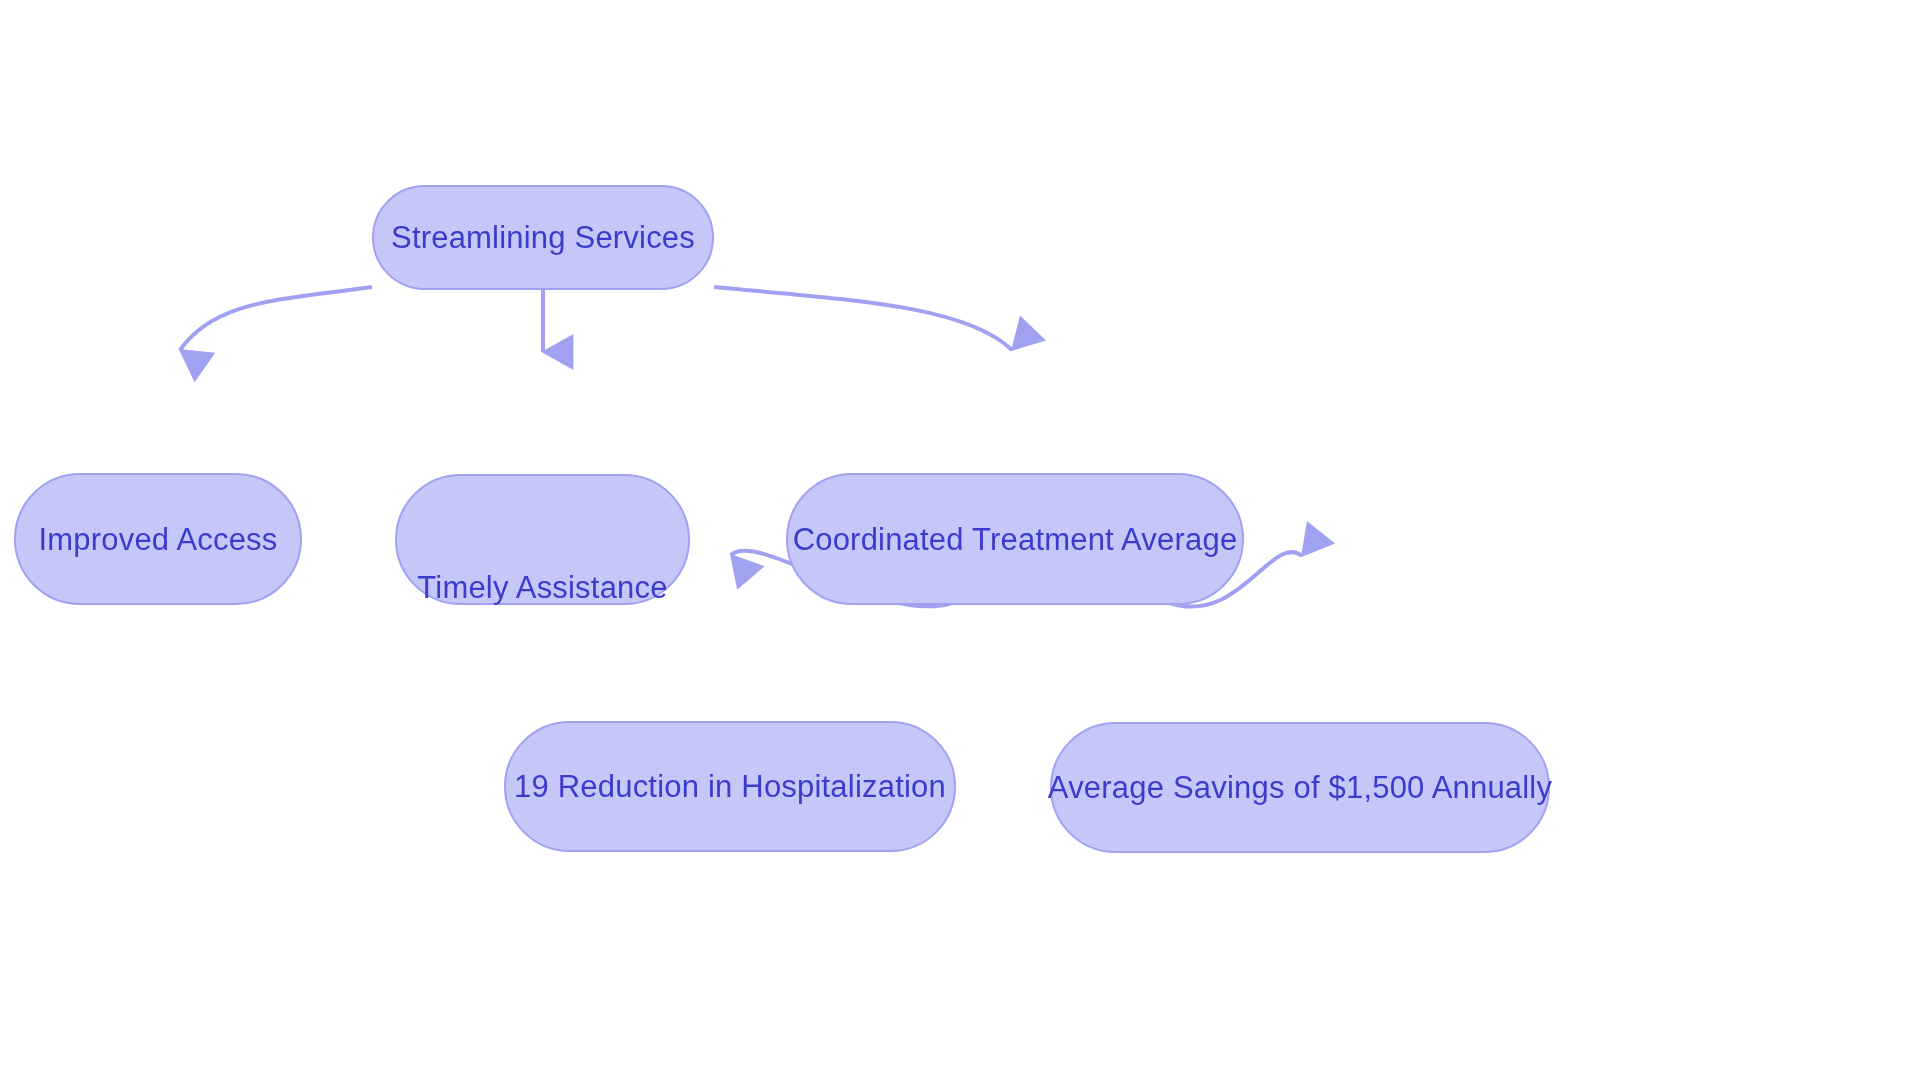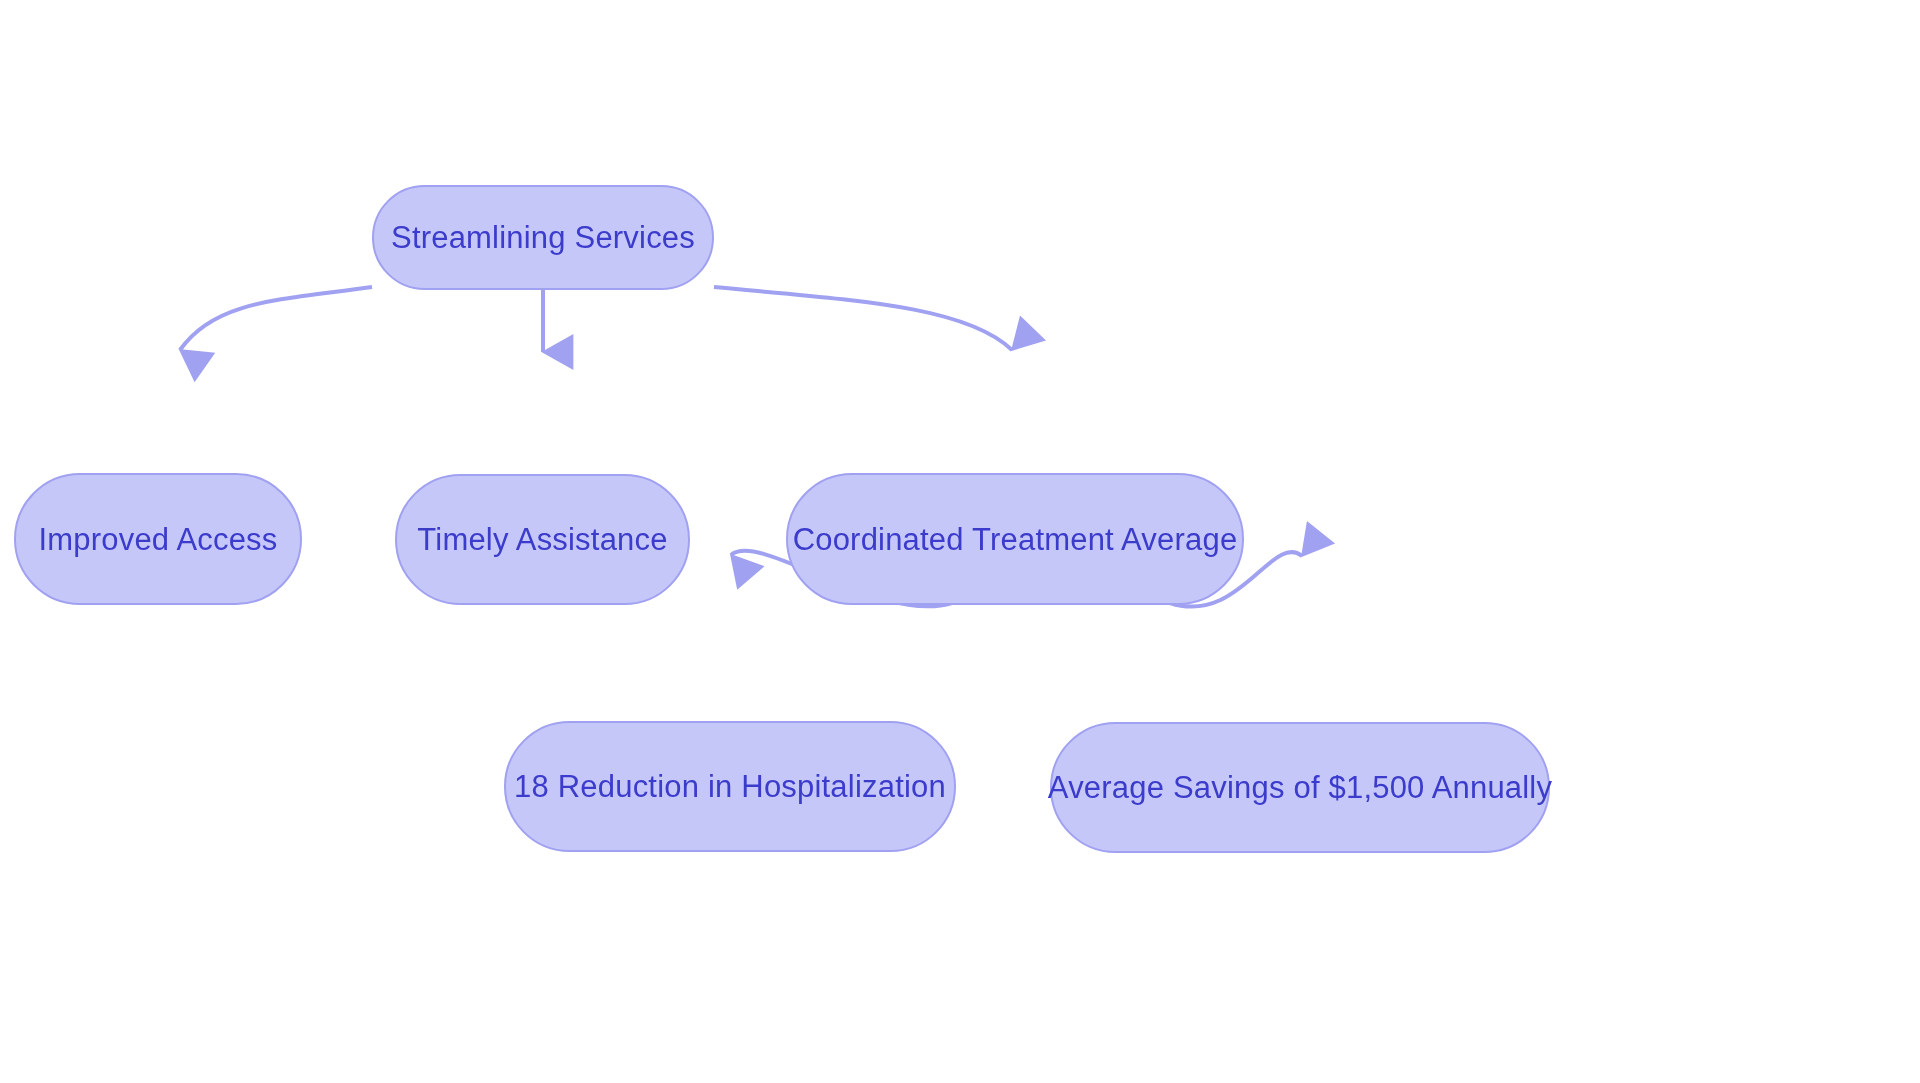--- a/index.html
+++ b/index.html
@@ -42,21 +42,21 @@
     font-family: "Liberation Sans", sans-serif;
     font-size: 31px;
     line-height: 1;
     letter-spacing: 0.2px;
     color: #3b3bcc;
     font-weight: 400;
   }
   
   #node-root      { left: 372px; top: 185px;  width: 342px; height: 105px; }
   #node-improved  { left: 14px;  top: 473px;  width: 288px; height: 132px; }
-  #node-timely    { left: 395px; top: 474px;  width: 295px; height: 131px; }
+  #node-timely    { left: 395px; top: 474px;  width: 295px; height: 131px; align-items: flex-end; }
   #node-coord     { left: 786px; top: 473px;  width: 458px; height: 132px; }
   #node-reduction { left: 504px; top: 721px;  width: 452px; height: 131px; }
   #node-savings   { left: 1050px;top: 722px;  width: 500px; height: 131px; text-align: center; }
 
   #node-root .node-label      { font-size: 31px; }
   #node-improved .node-label  { font-size: 31px; }
   #node-timely .node-label    { font-size: 31px; }
   #node-coord .node-label     { font-size: 31px; }
   #node-reduction .node-label { font-size: 31px; }
   #node-savings .node-label   { font-size: 31px; }
@@ -94,20 +94,20 @@
 
   <div class="node" id="node-timely">
     <span class="node-label">Timely Assistance</span>
   </div>
 
   <div class="node" id="node-coord">
     <span class="node-label">Coordinated Treatment Average</span>
   </div>
 
   <div class="node" id="node-reduction">
-    <span class="node-label">18 Reduction in Hospitalization</span>
+    <span class="node-label">19 Reduction in Hospitalization</span>
   </div>
 
   <div class="node" id="node-savings">
     <span class="node-label">Average Savings of $1,500 Annually</span>
   </div>
 
 </div>
 
 </body></html>

